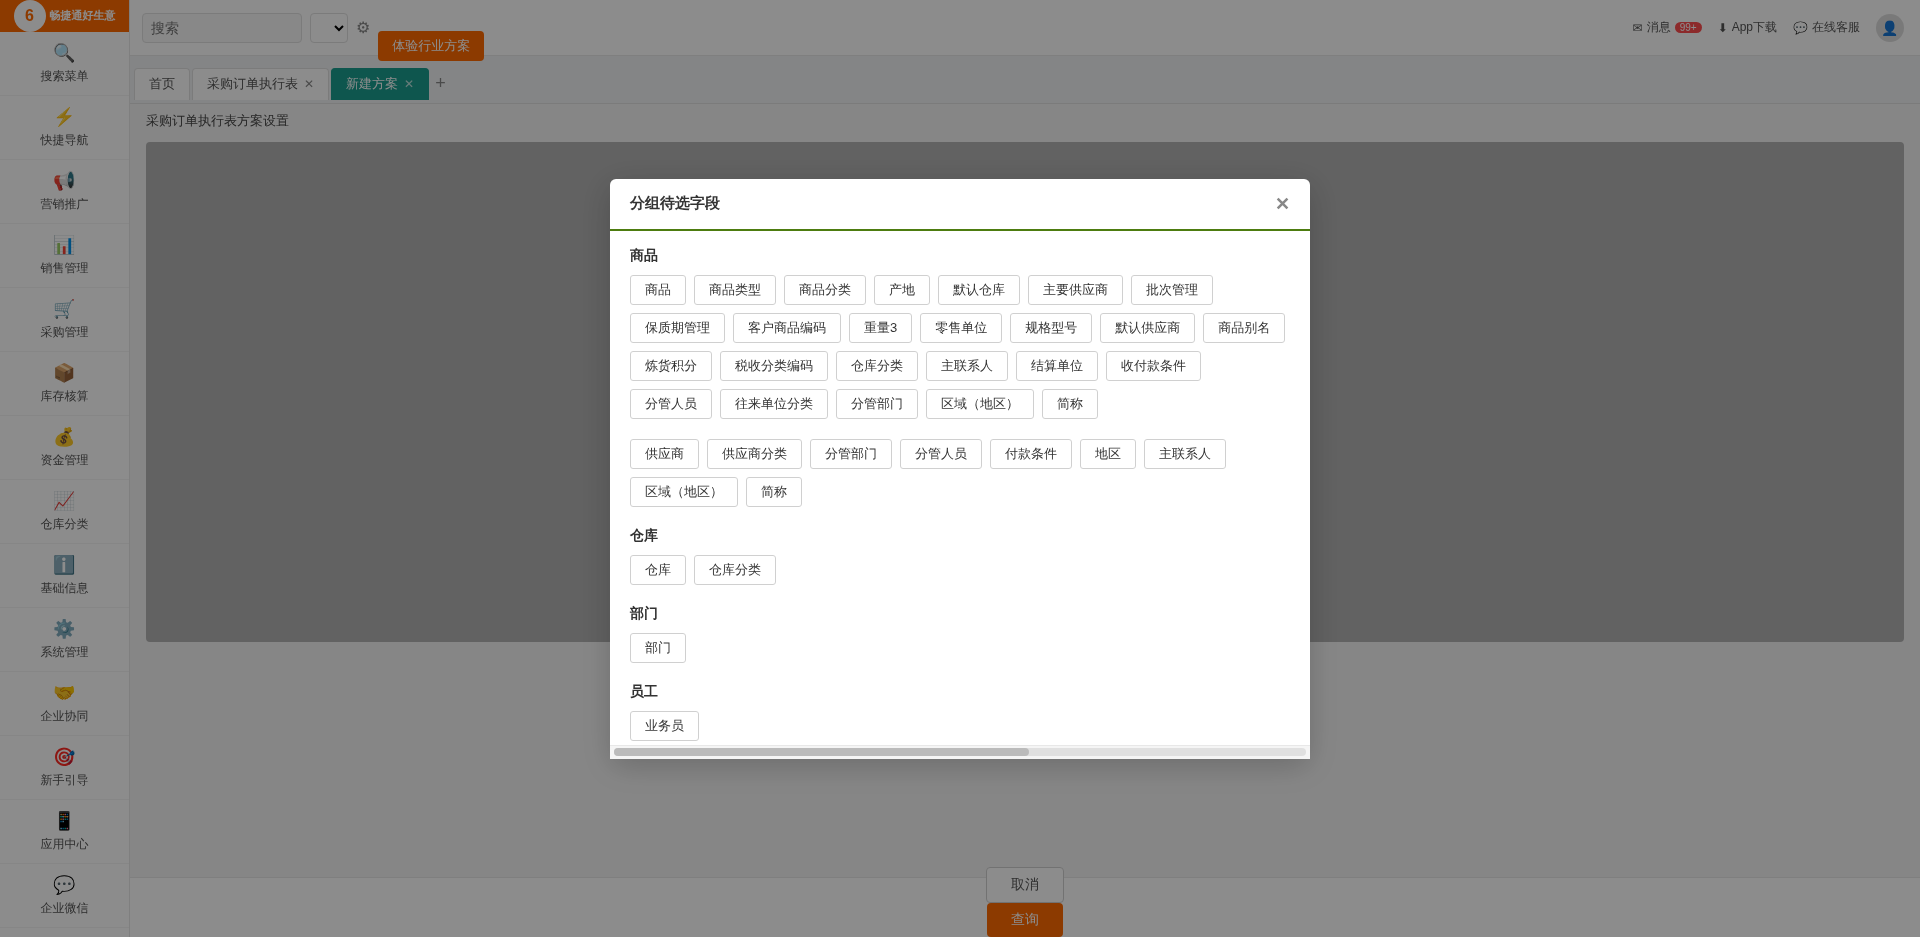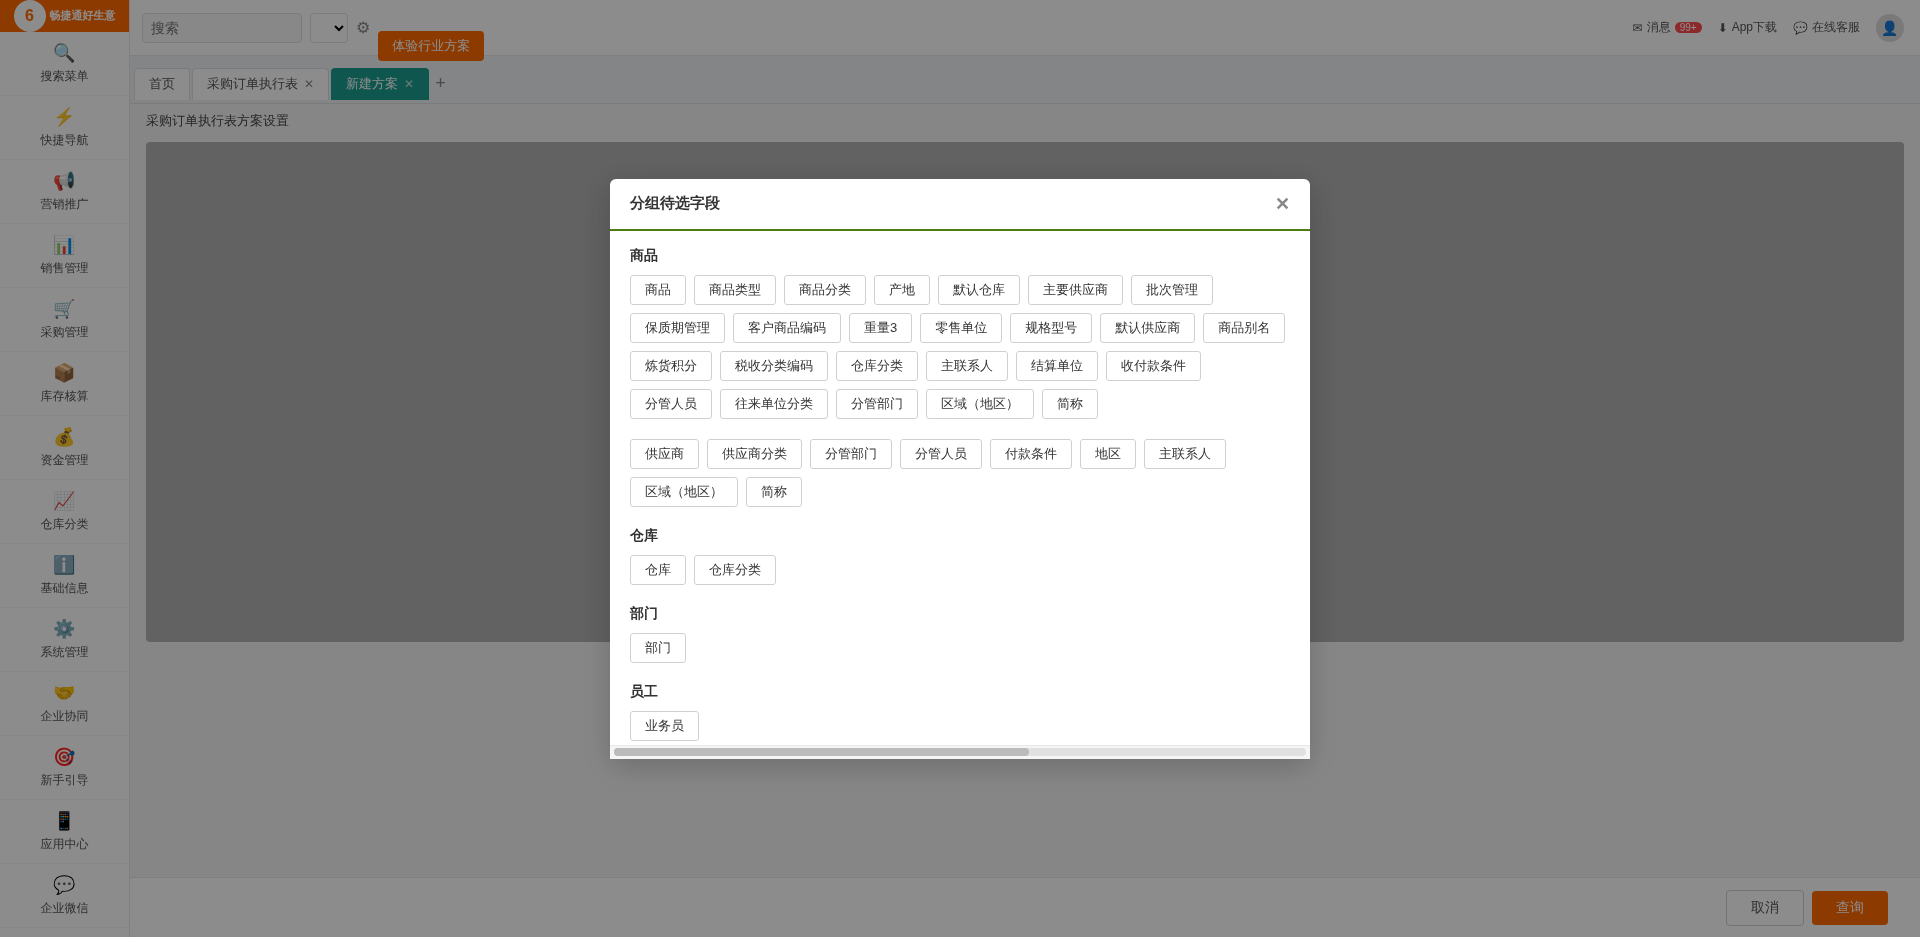--- a/index.html
+++ b/index.html
@@ -102,21 +102,21 @@
       flex: 1; height: 8px; background: #e0e0e0; border-radius: 4px; position: relative;
     }
     .h-scrollbar-thumb {
       position: absolute; left: 0; top: 0; height: 8px; width: 60%; background: #bbb; border-radius: 4px;
     }
 
     
     .bottom-bar {
       position: fixed; left: 130px; bottom: 0; right: 0; height: 60px;
       background: #fff; border-top: 1px solid #e8e8e8; z-index: 50;
-      display: flex; align-items: center; justify-content: flex-end; padding: 0 32px; gap: 8px;
+      display: flex; align-items: center; justify-content: flex-end; padding: 0 32px; gap: 0; flex-direction: column;
     }
     .btn-cancel { border: 1px solid #d0d0d0; background: #fff; color: #555; border-radius: 4px; padding: 8px 24px; font-size: 14px; cursor: pointer; }
     .btn-confirm { background: #ff6a00; color: #fff; border: none; border-radius: 4px; padding: 8px 24px; font-size: 14px; cursor: pointer; }
   </style>
 </head>
 <body>
 
 <div class="sidebar">
   <div class="sidebar-logo">
     <div class="sidebar-logo-icon">

